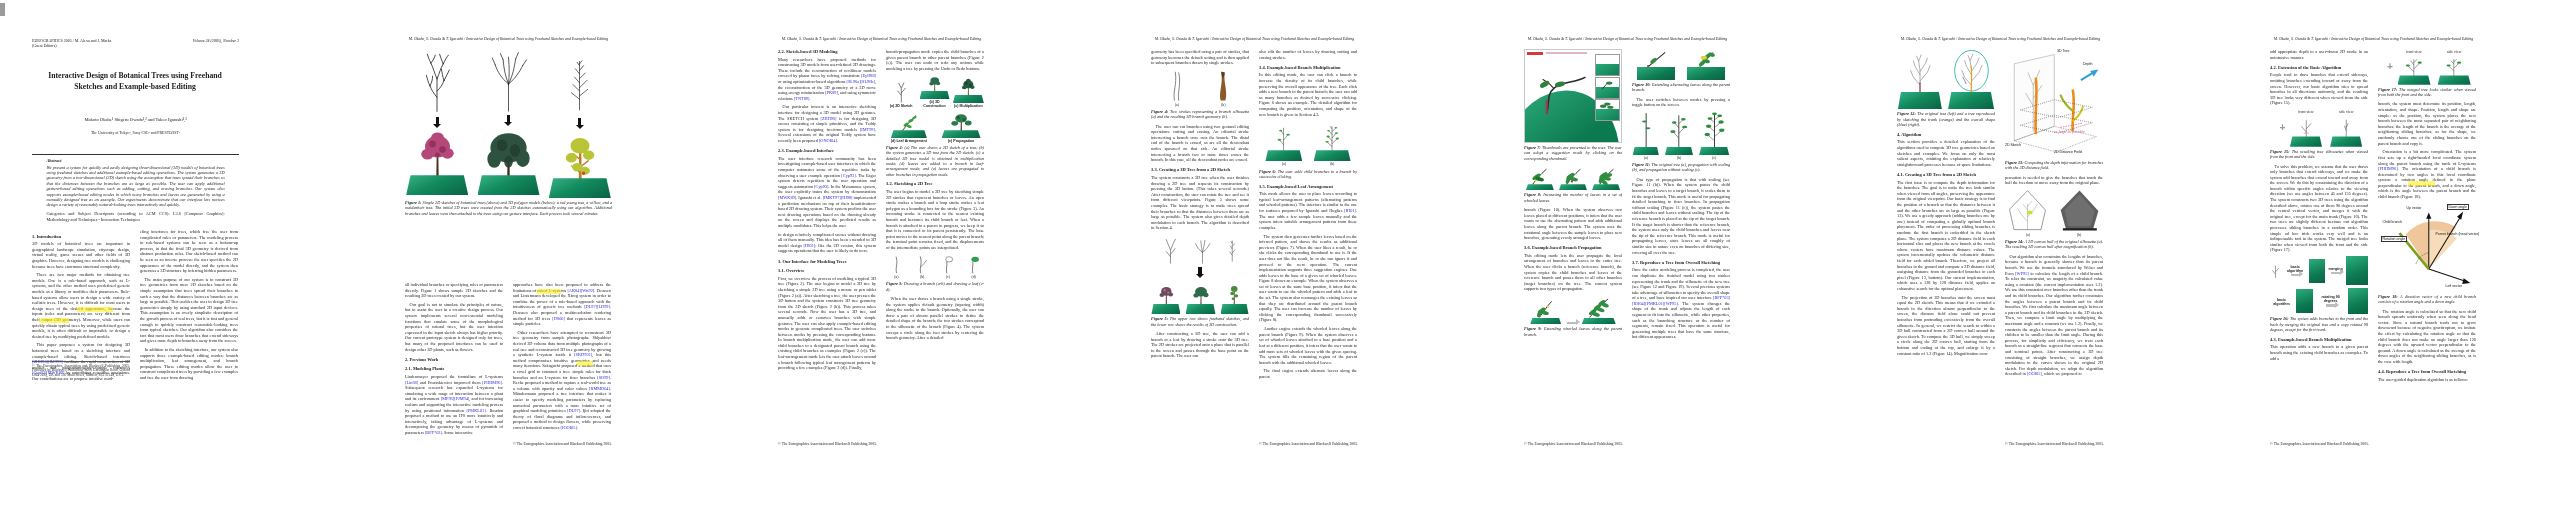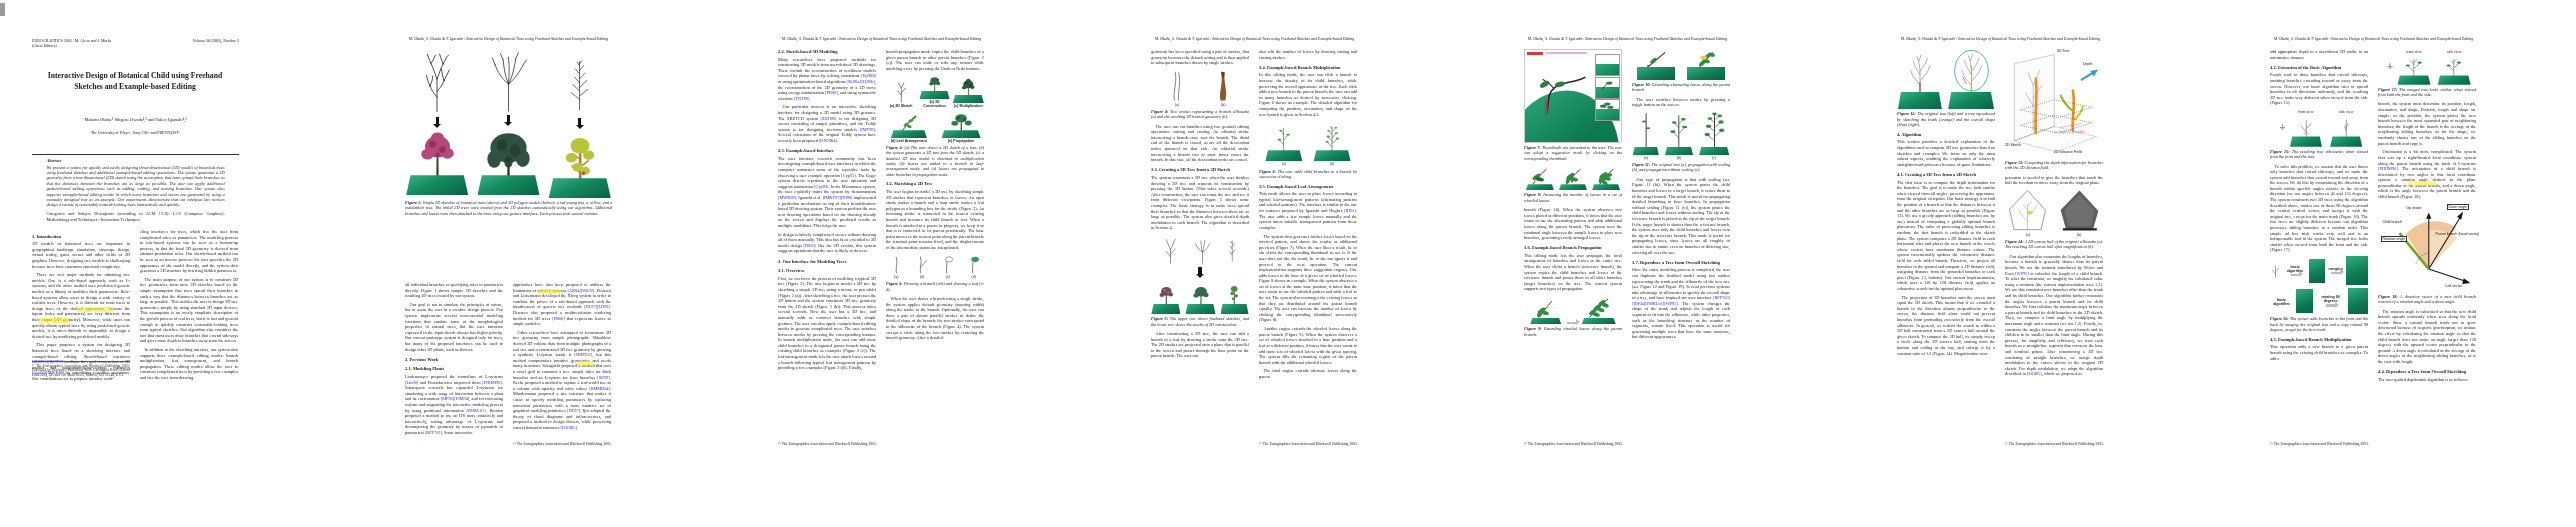--- a/index.html
+++ b/index.html
@@ -63,21 +63,21 @@
 
 <div id="strip">
 
 <section class="page">
   <div class="chip"></div>
   <div class="hdrL">
     <div>EUROGRAPHICS 2005 / M. Alexa and J. Marks</div>
     <div>(Guest Editors)</div>
   </div>
   <div class="hdrR">Volume 24 (2005), Number 3</div>
-  <h1 class="title">Interactive Design of Botanical Child using Freehand Sketches and Example-based Editing</h1>
+  <h1 class="title">Interactive Design of Botanical Trees using Freehand Sketches and Example-based Editing</h1>
   <div class="authors">Makoto Okabe¹   Shigeru Owada¹,²   and Takeo Igarashi¹,³</div>
   <div class="affil">The University of Tokyo¹,  Sony CSL²  and PRESTO/JST³</div>
   <div class="abswrap">
     <div class="absh">Abstract</div>
     <p class="abst">We present a system for quickly and easily designing three-dimensional (3D) models of botanical trees using freehand sketches and additional example-based editing operations. The system generates a 3D geometry from a two-dimensional (2D) sketch using the assumption that trees spread their branches so that the distances between the branches are as large as possible. The user can apply additional gesture-based editing operations such as adding, cutting, and erasing branches. Our system also supports example-based editing modes in which many branches and leaves are generated by using a manually designed tree as an example. Our experiments demonstrate that our interface lets novices design a variety of reasonably natural-looking trees interactively and quickly.</p>
     <p class="cats">Categories and Subject Descriptors (according to ACM CCS): I.3.6 [Computer Graphics]: Methodology and Techniques - Interaction Techniques</p>
   </div>
   <div class="colL" style="top:229px">
     <h4 class="h">1. Introduction</h4>
     <p class="b">3D models of botanical trees are important in geographical landscape simulation, cityscape design, virtual reality, game scenes and other fields of 3D graphics. However, designing tree models is challenging because trees have enormous structural complexity.</p>

